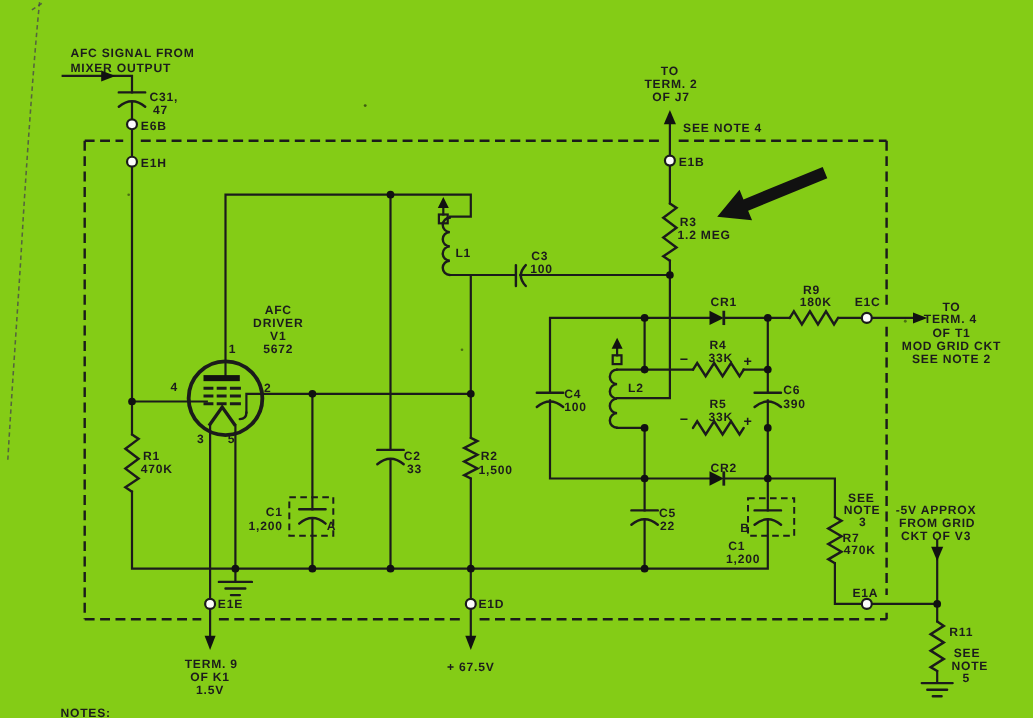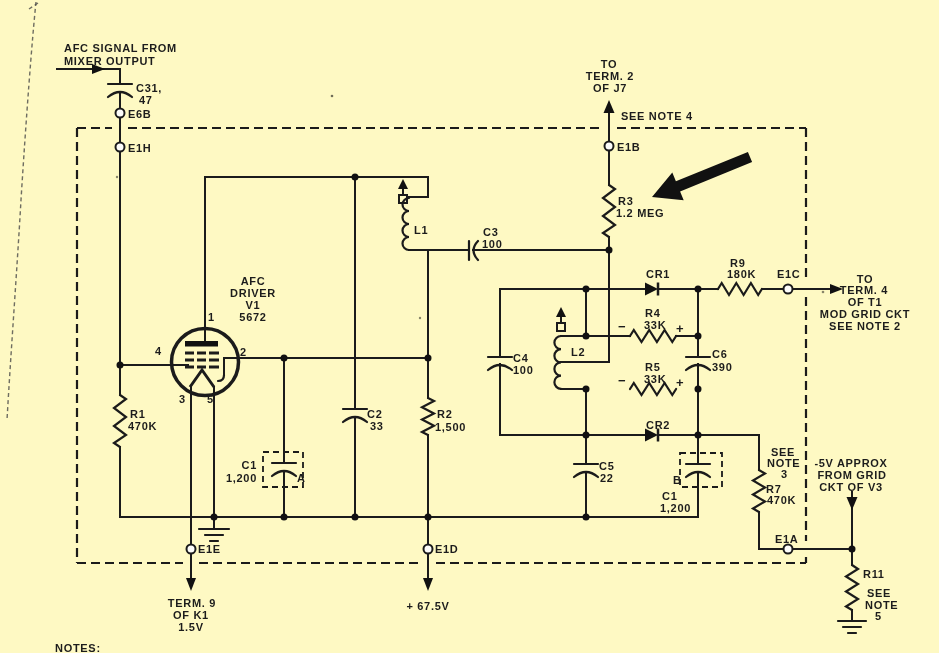--- a/index.html
+++ b/index.html
@@ -1,16 +1,16 @@
 <!DOCTYPE html>
 <html><head>
 <meta charset="utf-8">
 <style>
   html,body{margin:0;padding:0;background:#e8e8e6;}
-  .page{position:relative;width:939px;height:653px;background:#fef9c3;overflow:hidden;
+  .page{position:relative;width:939px;height:653px;background:#84cc16;overflow:hidden;
         font-family:"Liberation Sans",sans-serif;}
   svg{position:absolute;left:0;top:0;}
   text{font-family:"Liberation Sans",sans-serif;font-size:11px;font-weight:700;
        fill:#1c1c1c;letter-spacing:.7px;white-space:pre;}
   .t-mid{text-anchor:middle}
   .t-end{text-anchor:end}
   .sign{font-size:13px;letter-spacing:0;}
   .wire{stroke:#1b1b1b;stroke-width:2;fill:none;stroke-linecap:square;}
   .sym{stroke:#1b1b1b;stroke-width:2.2;fill:none;stroke-linecap:round;}
   .thick{stroke:#1b1b1b;stroke-width:3;fill:none;}

